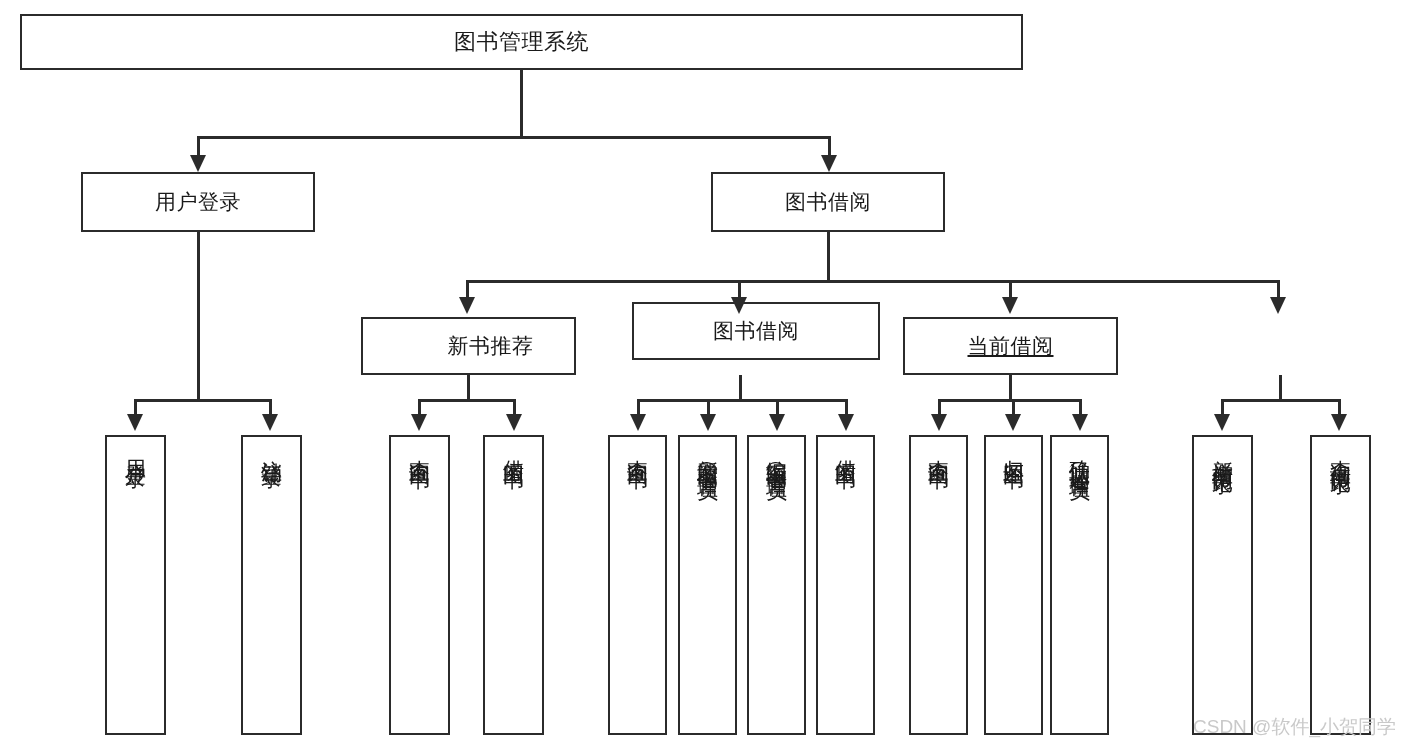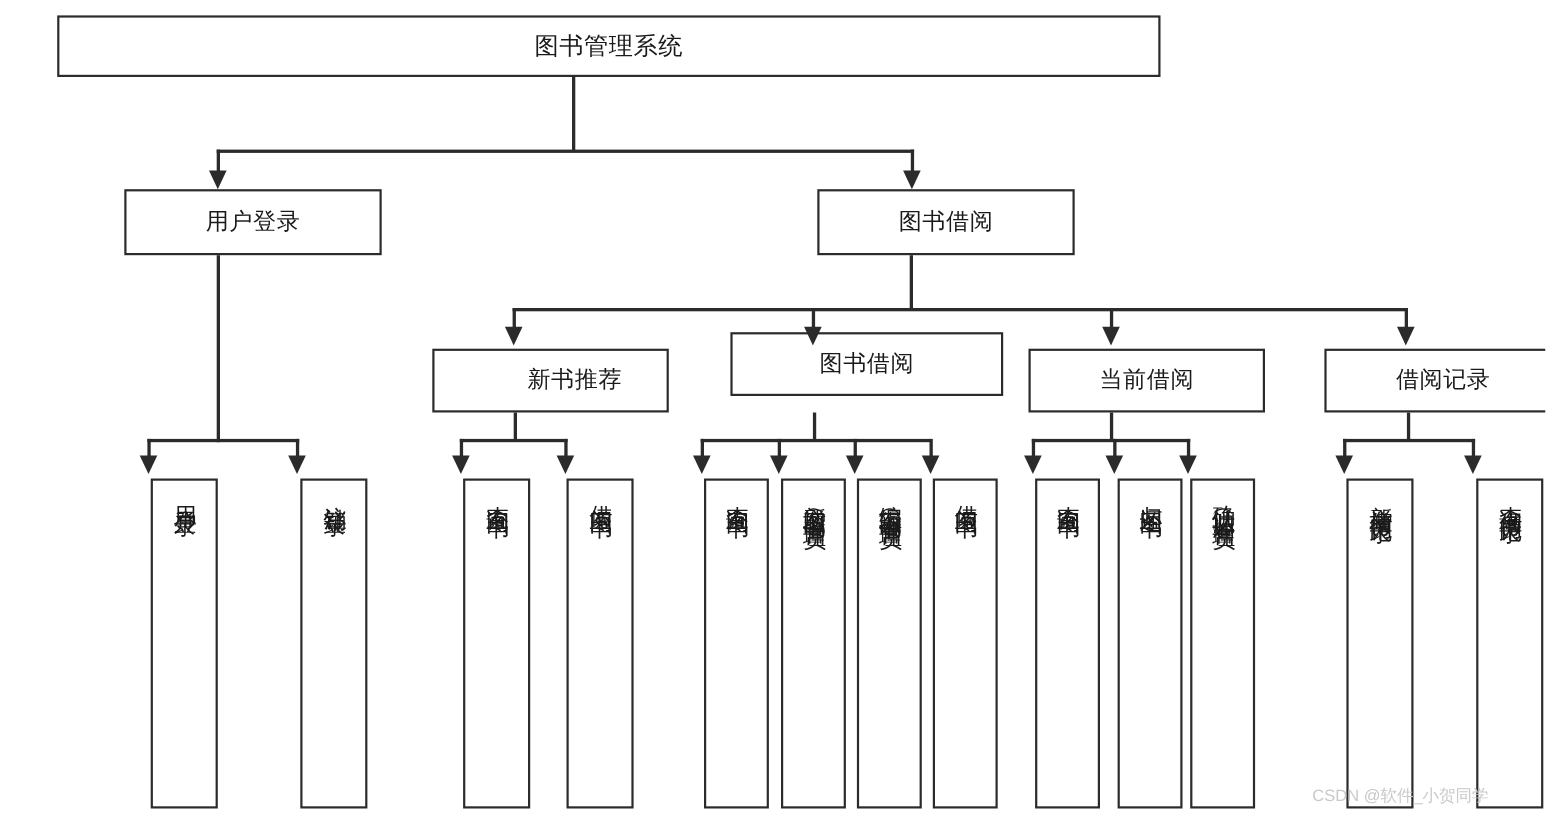--- a/index.html
+++ b/index.html
@@ -19,21 +19,20 @@
   }
   .node {
     position: absolute;
     box-sizing: border-box;
     background: #ffffff;
     border: 2px solid #2b2b2b;
     display: flex;
     align-items: center;
     justify-content: center;
     color: #1a1a1a;
-    margin-left: 32px;
   }
   .node .label {
     display: block;
     text-align: center;
     line-height: 1.25;
     color: #1a1a1a;
   }
   
   .node.horiz .label {
     font-size: 21px;
@@ -70,21 +69,21 @@
     width: 0;
     height: 0;
     border-left: 8px solid transparent;
     border-right: 8px solid transparent;
     border-top: 17px solid #2b2b2b;
   }
 
   .watermark {
     position: absolute;
     color: #c9c9c9;
-    font-size: 15px;
+    font-size: 19px;
     white-space: nowrap;
     user-select: none;
   }
 </style>
 </head>
 <body>
 
 <div id="canvas">
 
   <div class="node horiz root" style="left:20px; top:14px; width:1003px; height:56px;">
@@ -97,25 +96,22 @@
   <div class="node horiz" style="left:711px; top:172px; width:234px; height:60px;">
     <span class="label">图书借阅</span>
   </div>
 
   <div class="node horiz" style="left:361px; top:317px; width:215px; height:58px;padding-left:44px;">
     <span class="label">新书推荐</span>
   </div>
   <div class="node horiz" style="left:632px; top:302px; width:248px; height:58px;">
     <span class="label">图书借阅</span>
   </div>
-  <div class="node horiz" style="left:903px; top:317px; width:215px; height:58px;">
+  <div class="node horiz" style="left:903px; top:317px; width:215px; height:58px;text-decoration:underline;">
     <span class="label">当前借阅</span>
-  </div>
-  <div class="node horiz" style="left:1172px; top:317px; width:216px; height:58px;">
-    <span class="label">借阅记录</span>
   </div>
 
   <div class="node vert" style="left:105px; top:435px; width:61px; height:300px;">
     <span class="label">用户登录</span>
   </div>
   <div class="node vert" style="left:241px; top:435px; width:61px; height:300px;">
     <span class="label">注销登录</span>
   </div>
 
   <div class="node vert" style="left:389px; top:435px; width:61px; height:300px;">

